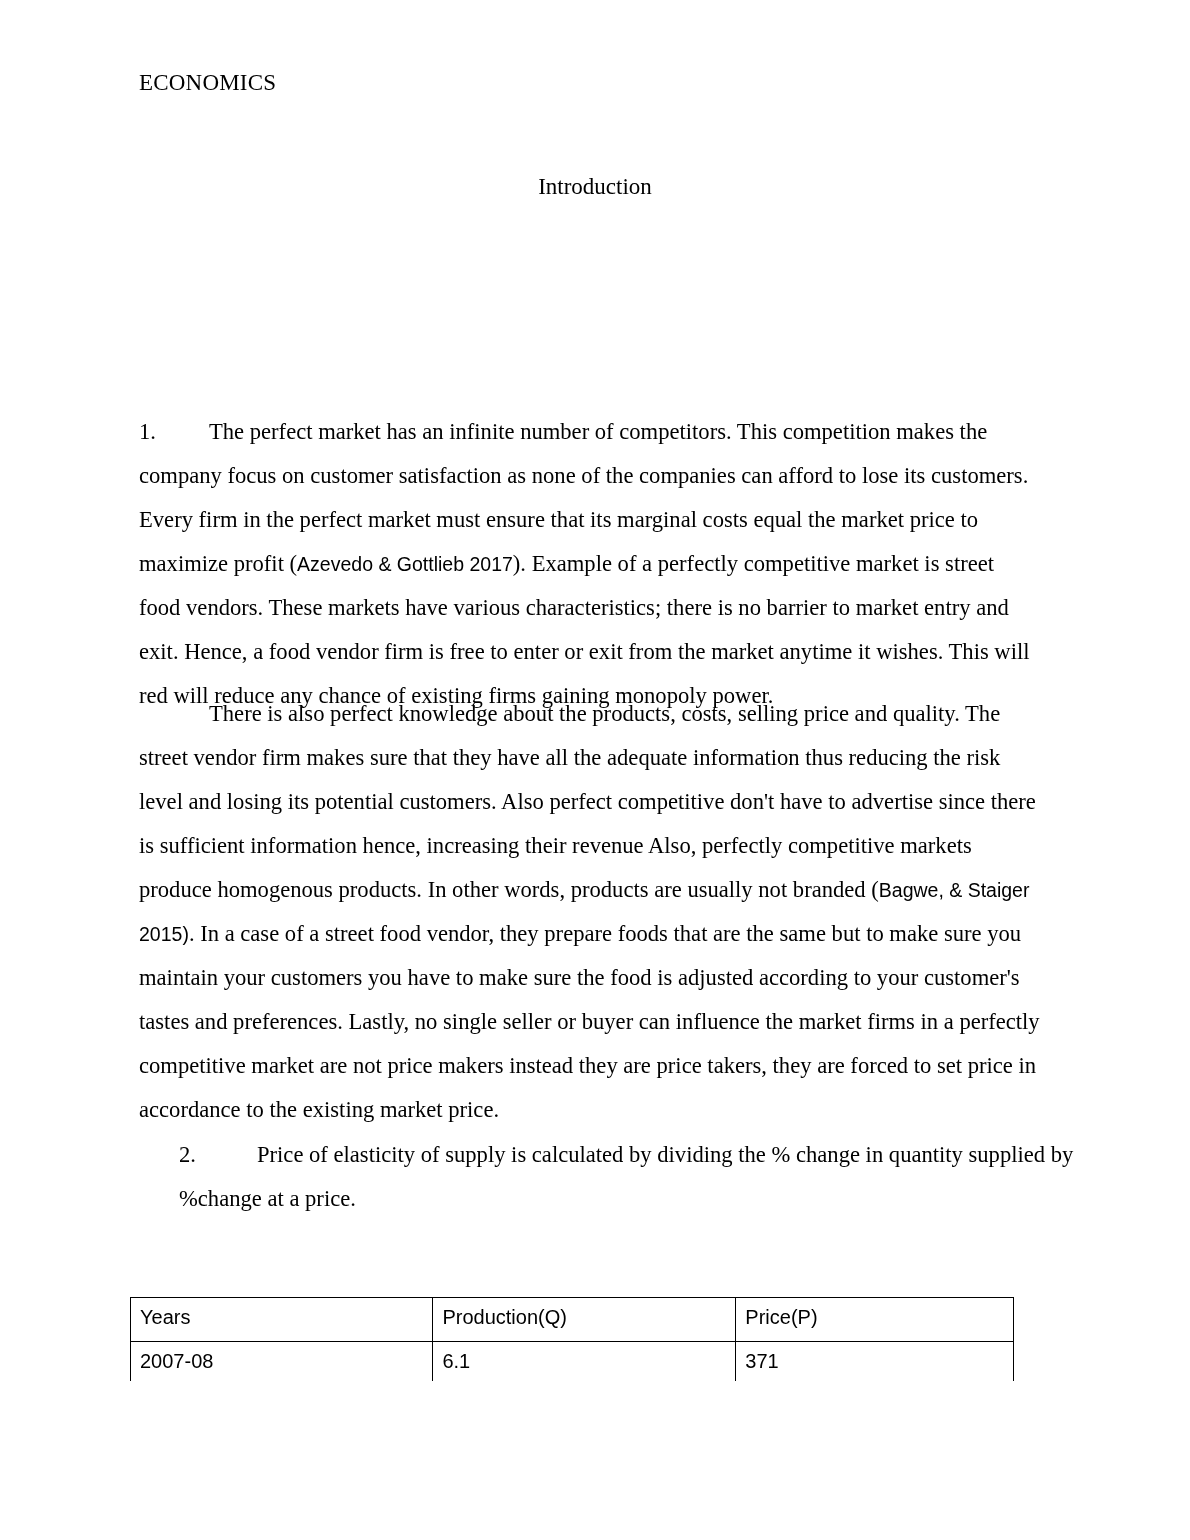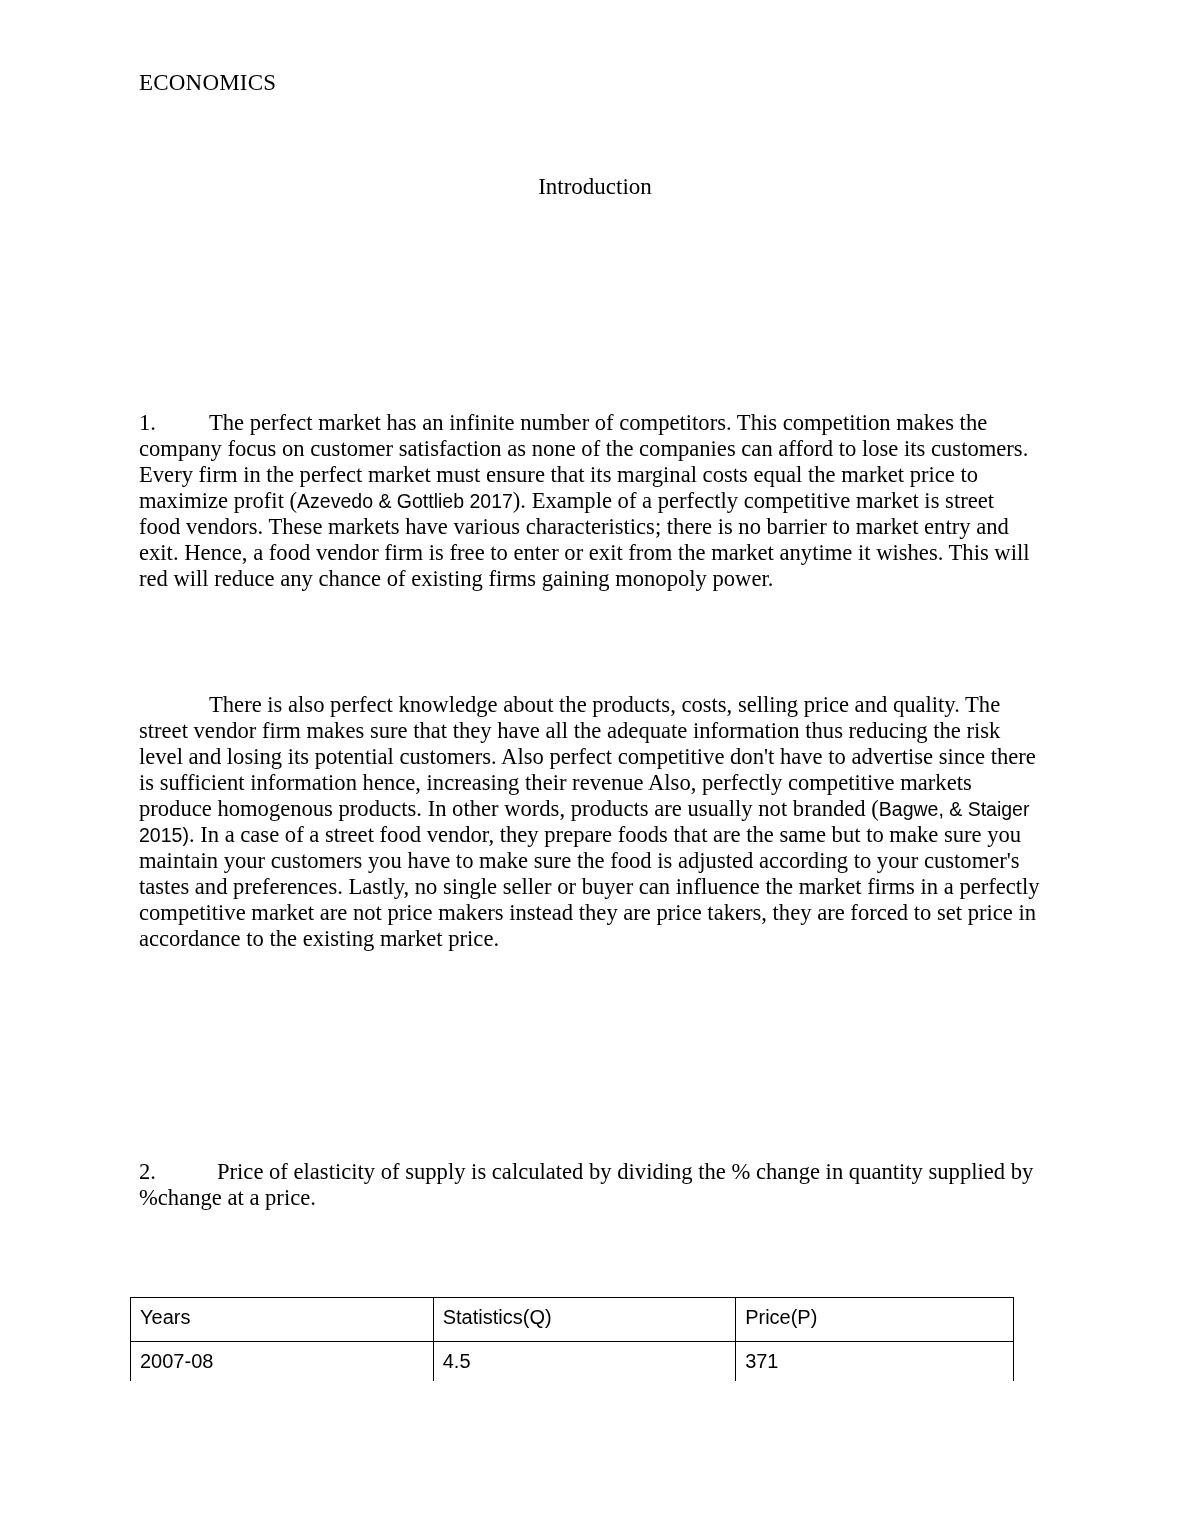--- a/index.html
+++ b/index.html
@@ -35,26 +35,26 @@
     line-height: 30px;
   }
   #introduction-heading { top: 172px; }
   #table-caption-heading { top: 1192px; }
 
   .body-block {
     position: absolute;
     left: 139px;
     width: 902px;
     font-size: 22.6px;
-    line-height: 26px;
+    line-height: 44px;
     text-align: left;
   }
   #para-1 { top: 387px; }
   #para-2 { top: 669px; }
-  #para-3 { top: 1136px; }
+  #para-3 { top: 1110px; margin-left: 40px; }
 
   .indent-num {
     display: inline-block;
     width: 70px;
   }
   .indent-num.wide {
     width: 78px;
   }
   .cite {
     font-family: "Liberation Sans", "DejaVu Sans", sans-serif;
@@ -96,24 +96,24 @@
 
   <p class="body-block" id="para-2"><span class="indent-num">&nbsp;</span><span>There is also perfect knowledge about the products, costs, selling price and quality. The street vendor firm makes sure that they have all the adequate information thus reducing the risk level and losing its potential customers. Also perfect competitive don't have to advertise since there is sufficient information hence, increasing their revenue Also, perfectly competitive markets produce homogenous products. In other words, products are usually not branded (</span><span class="cite">Bagwe, &amp; Staiger 2015)</span><span>. In a case of a street food vendor, they prepare foods that are the same but to make sure you maintain your customers you have to make sure the food is  adjusted according to your customer's tastes and preferences. Lastly, no single seller or buyer can influence the market firms in a perfectly competitive market are not price makers instead they are price takers, they are forced to set price in accordance to the existing market price.</span></p>
 
   <p class="body-block" id="para-3"><span class="indent-num wide">2.</span><span>Price of elasticity of supply is calculated by dividing the % change in quantity supplied by %change at a price.</span></p>
 
 
   <table class="data-table">
     <tbody>
       <tr class="header-row">
         <td class="col-years">Years</td>
-        <td class="col-prod">Statistics(Q)</td>
+        <td class="col-prod">Production(Q)</td>
         <td class="col-price">Price(P)</td>
       </tr>
       <tr class="data-row">
         <td class="col-years">2007-08</td>
-        <td class="col-prod">4.5</td>
+        <td class="col-prod">6.1</td>
         <td class="col-price">371</td>
       </tr>
     </tbody>
   </table>
 
 </div>
 
 </body></html>

